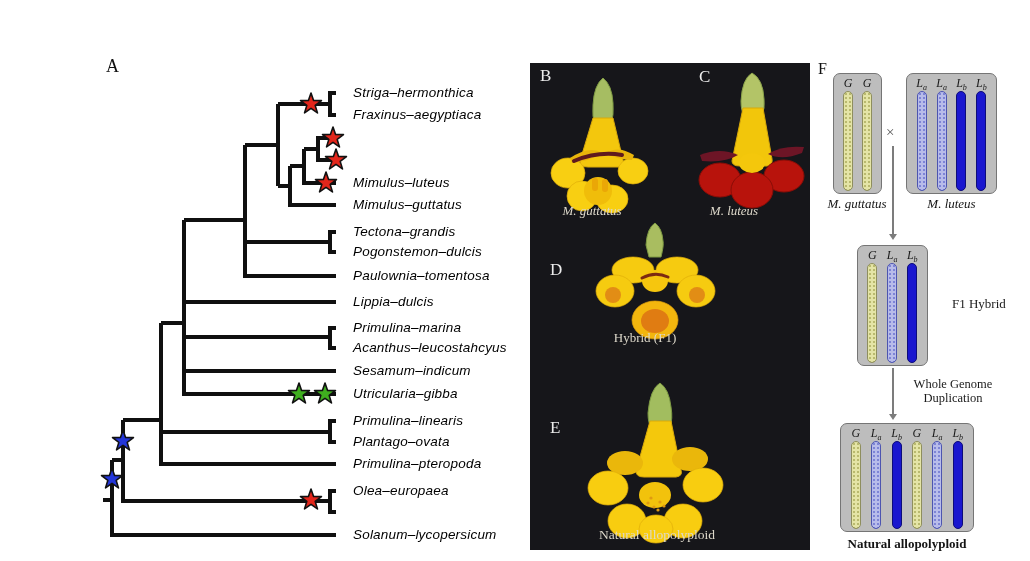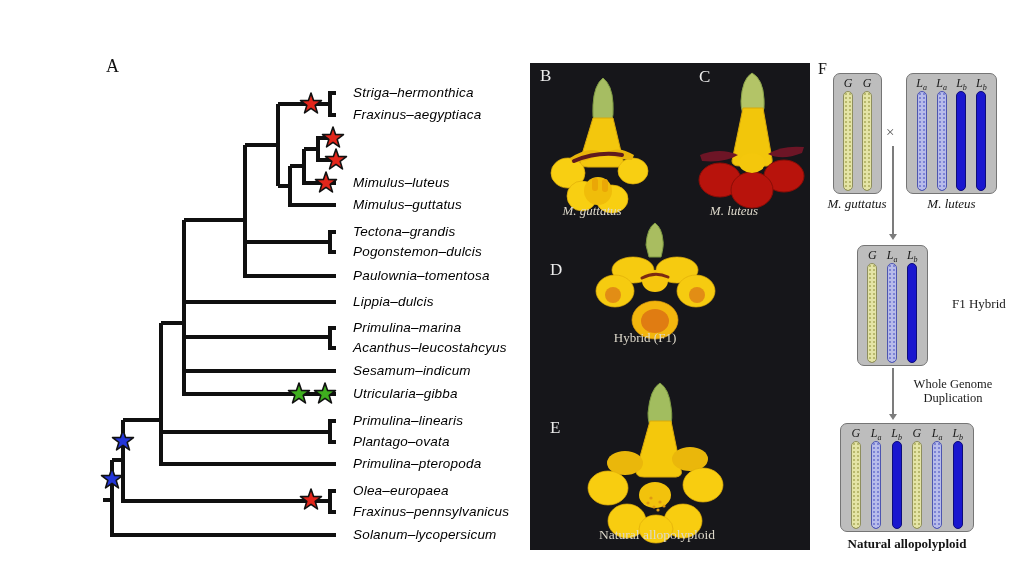--- a/index.html
+++ b/index.html
@@ -105,21 +105,20 @@
   <div class="sp-label" style="top:268px">Paulownia–tomentosa</div>
   <div class="sp-label" style="top:294px">Lippia–dulcis</div>
   <div class="sp-label" style="top:320px">Primulina–marina</div>
   <div class="sp-label" style="top:340px">Acanthus–leucostahcyus</div>
   <div class="sp-label" style="top:363px">Sesamum–indicum</div>
   <div class="sp-label" style="top:386px">Utricularia–gibba</div>
   <div class="sp-label" style="top:413px">Primulina–linearis</div>
   <div class="sp-label" style="top:434px">Plantago–ovata</div>
   <div class="sp-label" style="top:456px">Primulina–pteropoda</div>
   <div class="sp-label" style="top:483px">Olea–europaea</div>
-  <div class="sp-label" style="top:504px">Fraxinus–pennsylvanicus</div>
   <div class="sp-label" style="top:527px">Solanum–lycopersicum</div>
 
   <div id="photo-panel">
     <svg width="280" height="487" viewBox="0 0 280 487">
 
       <g>
         <path d="M73,15 Q64,22 63,42 Q62,54 65,62 L81,62 Q84,52 83,40 Q82,22 73,15 Z" fill="#a6bd62" stroke="#7e9a43" stroke-width="1"></path>
         <path d="M63,55 L50,98 Q50,104 58,104 L88,104 Q95,103 93,97 L83,55 Z" fill="#f3c70d" stroke="#d9a90a" stroke-width="1"></path>
         <ellipse cx="38" cy="110" rx="17" ry="15" fill="#f8cf12" stroke="#e0ae08" stroke-width=".7"></ellipse>
         <ellipse cx="103" cy="108" rx="15" ry="13" fill="#f8cf12" stroke="#e0ae08" stroke-width=".7"></ellipse>

